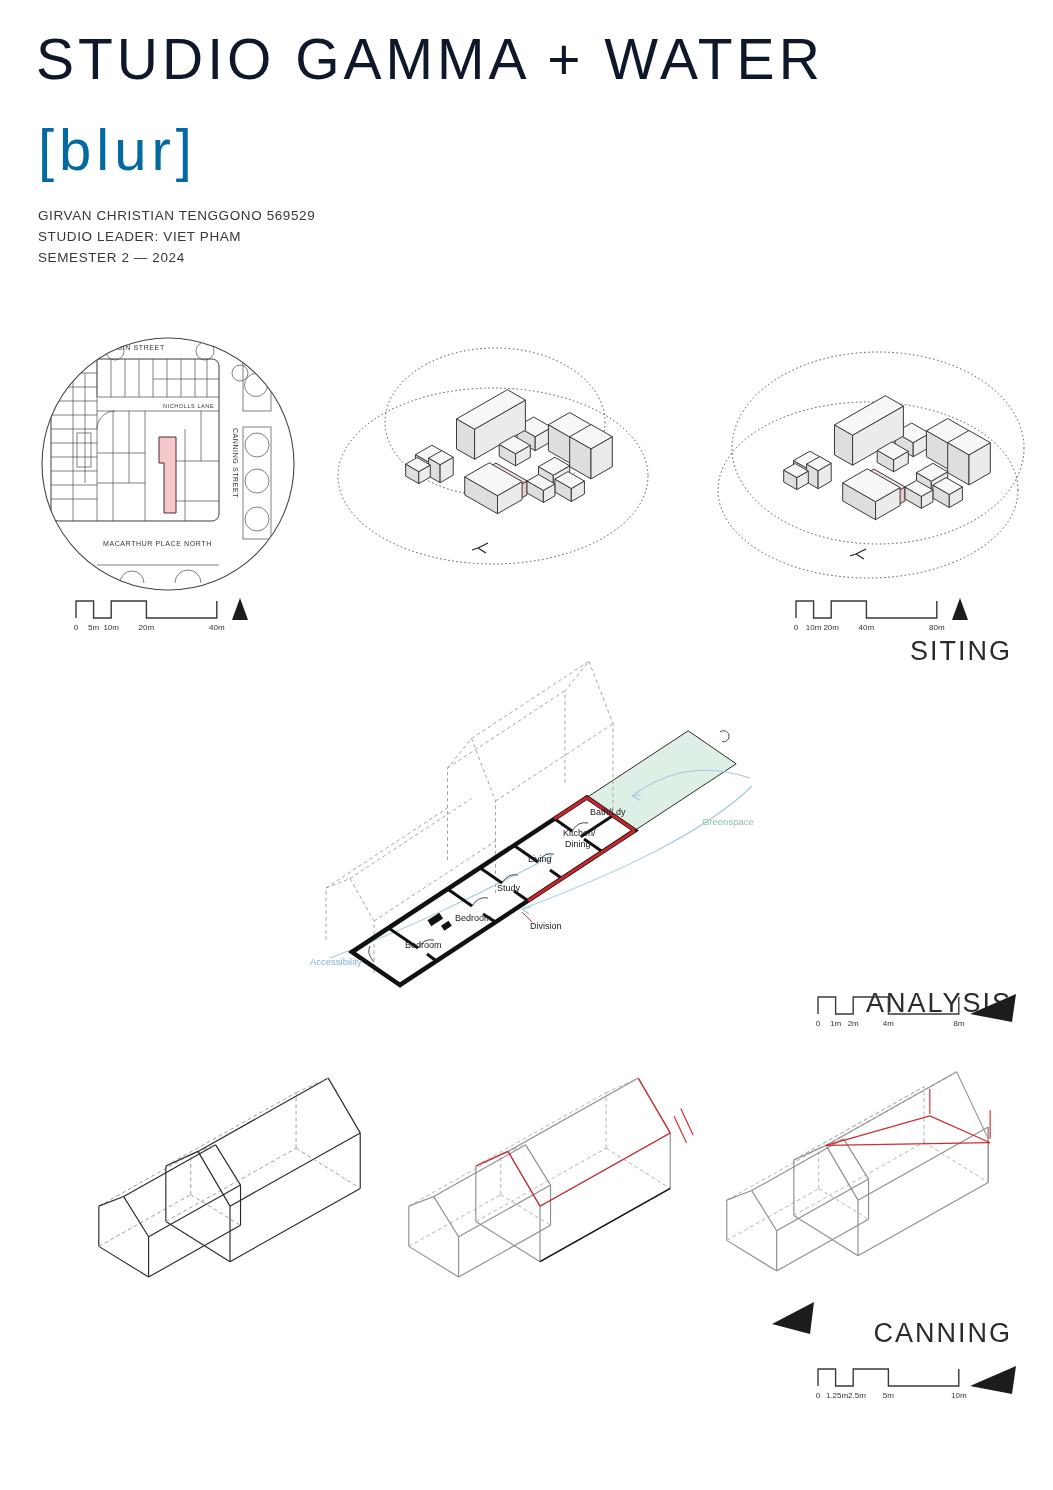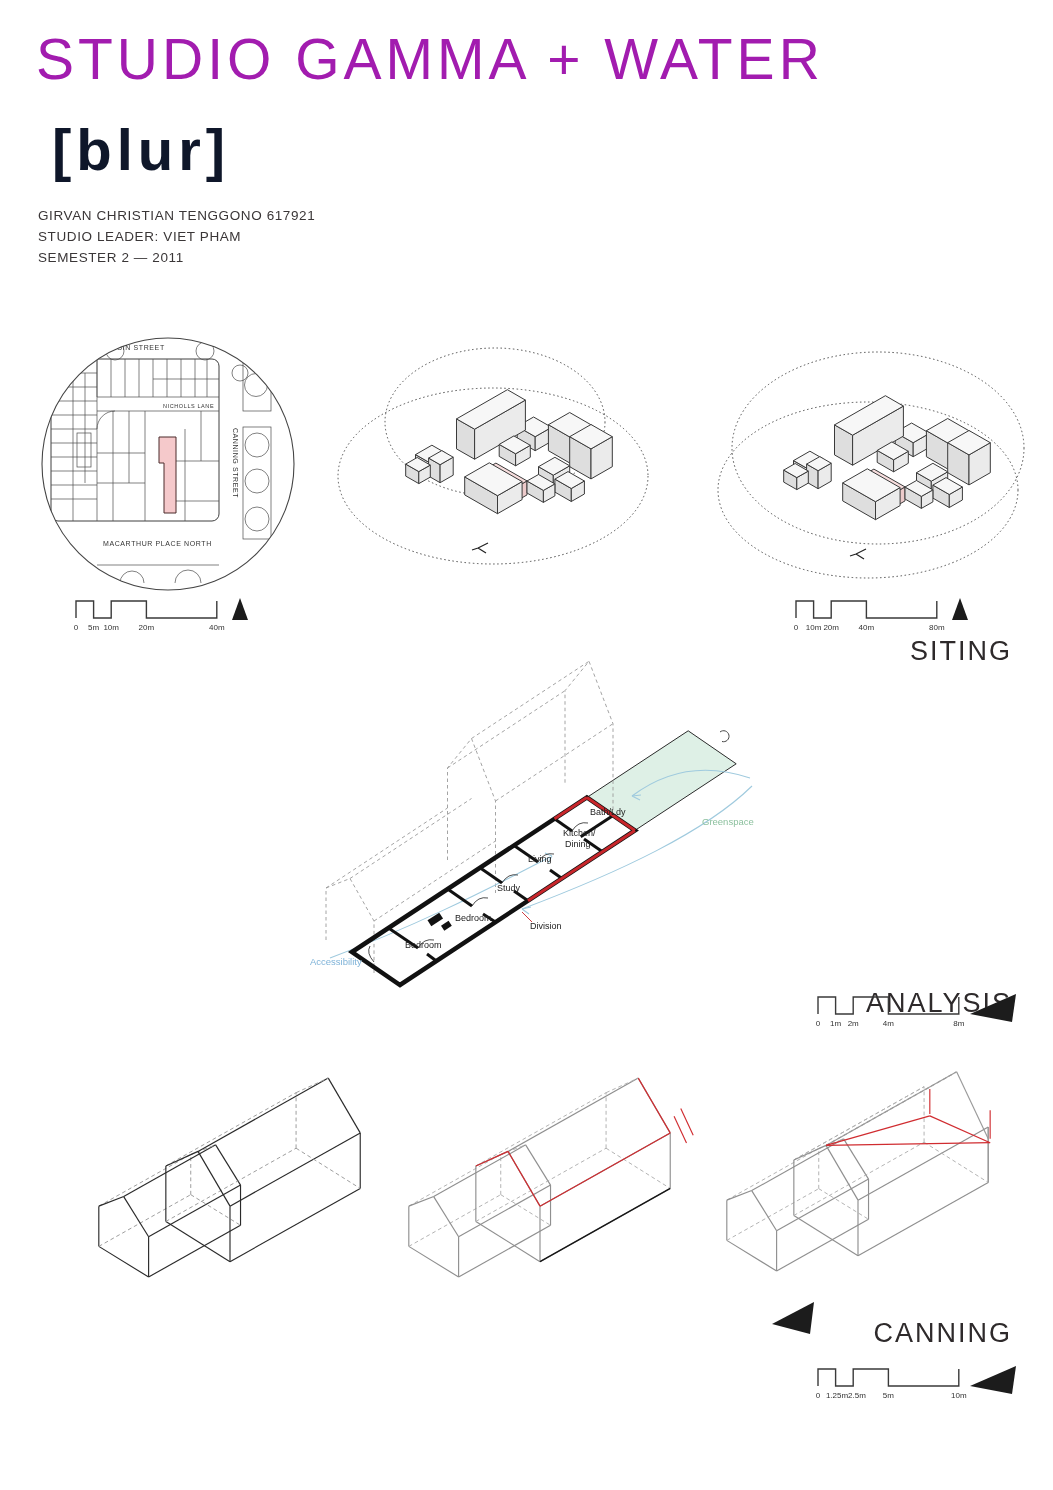--- a/index.html
+++ b/index.html
@@ -1,21 +1,21 @@
 <!DOCTYPE html>
 <html><head>
 <meta charset="utf-8">
 <style>
   *{margin:0;padding:0;box-sizing:border-box}
   html,body{background:#ffffff}
   body{width:1053px;height:1490px;position:relative;overflow:hidden;
        font-family:"Liberation Sans",sans-serif;color:#2a2627}
   .abs{position:absolute}
-  .title{left:36px;top:26px;font-size:57px;letter-spacing:4px;font-weight:normal;color:#a21caf;white-space:nowrap}
-  .subtitle{left:52px;top:116px;font-size:58px;font-weight:bold;letter-spacing:5px;color:#0f172a}
+  .title{left:36px;top:26px;font-size:57px;letter-spacing:4px;font-weight:normal;color:#0f172a;white-space:nowrap}
+  .subtitle{left:38px;top:116px;font-size:58px;font-weight:normal;letter-spacing:5px;color:#0369a1}
   .info{left:38px;top:206px;font-size:13.5px;letter-spacing:.6px;line-height:1.55;color:#3a3637}
   .section-heading{font-size:27px;letter-spacing:2px;color:#2e2a2b;font-weight:normal;white-space:nowrap}
   svg text{font-family:"Liberation Sans",sans-serif}
   
   .sb path{fill:none;stroke:#3a3a3a;stroke-width:1.4}
   .sb text{font-size:8px;fill:#333}
   .sb .north{fill:#1c1c1c}
   
   .plan-line{fill:none;stroke:#3f3f3f;stroke-width:1}
   .plan-thin{fill:none;stroke:#4a4a4a;stroke-width:.7}
@@ -37,23 +37,23 @@
   .house .g{stroke:#9a9a9a}
   .house .d{stroke:#9a9a9a;stroke-dasharray:4 3}
   .house .k{stroke:#161616;stroke-width:1.5}
 </style>
 </head>
 <body>
 
 <h1 class="abs title">STUDIO GAMMA + WATER</h1>
 <h2 class="abs subtitle">[blur]</h2>
 <div class="abs info">
-  <div>GIRVAN CHRISTIAN TENGGONO 617921</div>
+  <div>GIRVAN CHRISTIAN TENGGONO 569529</div>
   <div>STUDIO LEADER: VIET PHAM</div>
-  <div>SEMESTER 2 — 2011</div>
+  <div>SEMESTER 2 — 2024</div>
 </div>
 
 <svg class="abs" style="left:37px;top:333px" width="262" height="266" viewBox="0 0 262 266">
   <defs>
       <clipPath id="circ">
         <circle cx="131" cy="131" r="126"></circle>
       </clipPath>
     </defs>
   <circle cx="131" cy="131" r="126" fill="#fff" stroke="#454545" stroke-width="1.1"></circle>
   <g clip-path="url(#circ)">

